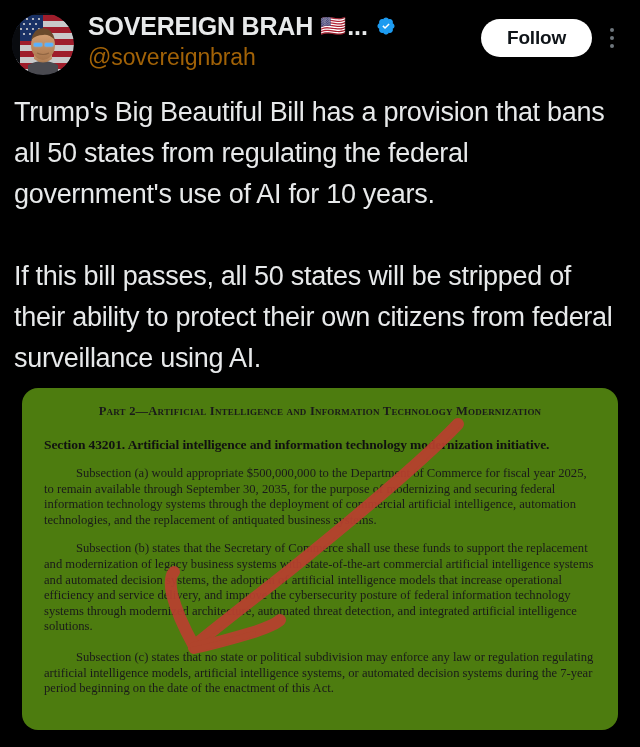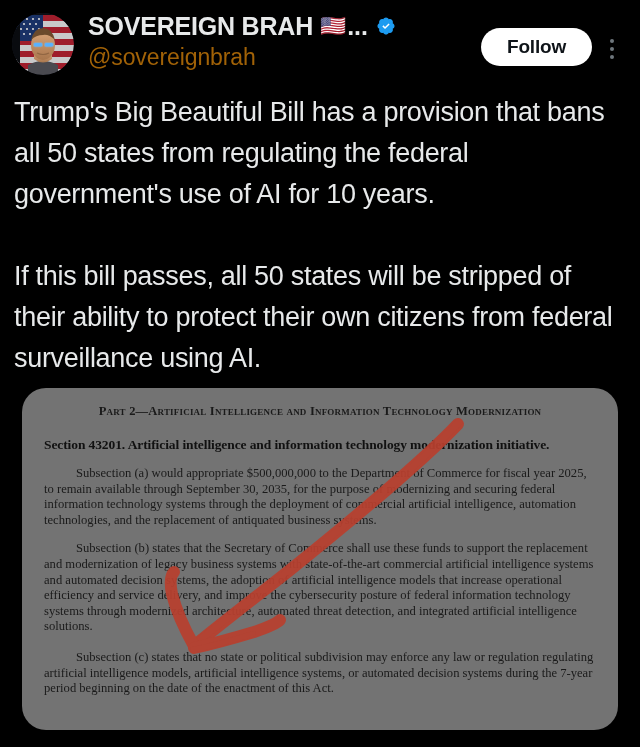--- a/index.html
+++ b/index.html
@@ -93,22 +93,22 @@
   .handle {
     color: #a16207;
     font-size: 23px;
     line-height: 28px;
     margin-top: 2px;
     letter-spacing: -0.1px;
   }
 
   .header-actions {
     display: flex;
-    align-items: flex-end;
-    margin-top: 16px;
+    align-items: center;
+    margin-top: 7px;
   }
   .follow-btn {
     background: #ffffff;
     color: #0f1419;
     border: none;
     border-radius: 19px;
     height: 38px;
     padding: 0 26px;
     font-family: "Liberation Sans", sans-serif;
     font-size: 19px;
@@ -149,22 +149,22 @@
     word-wrap: break-word;
   }
 
   
   .doc-card {
     position: absolute;
     left: 22px;
     top: 388px;
     width: 596px;
     height: 342px;
-    background: #737373;
-    border-radius: 24px;
+    background: #4d7c0f;
+    border-radius: 16px;
     overflow: hidden;
   }
   .doc-inner {
     position: relative;
     width: 100%;
     height: 100%;
     padding: 12px 22px 0 22px;
     box-sizing: border-box;
     font-family: "Liberation Serif", serif;
     color: #111111;

